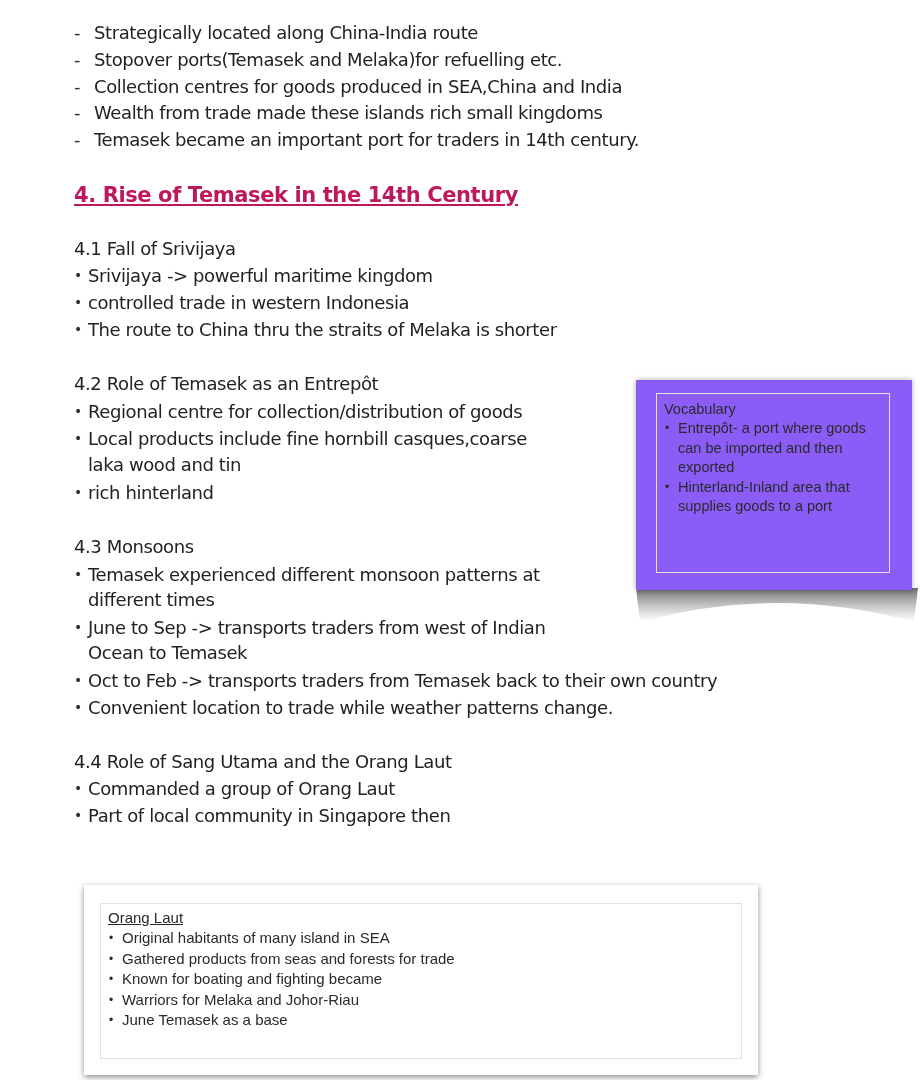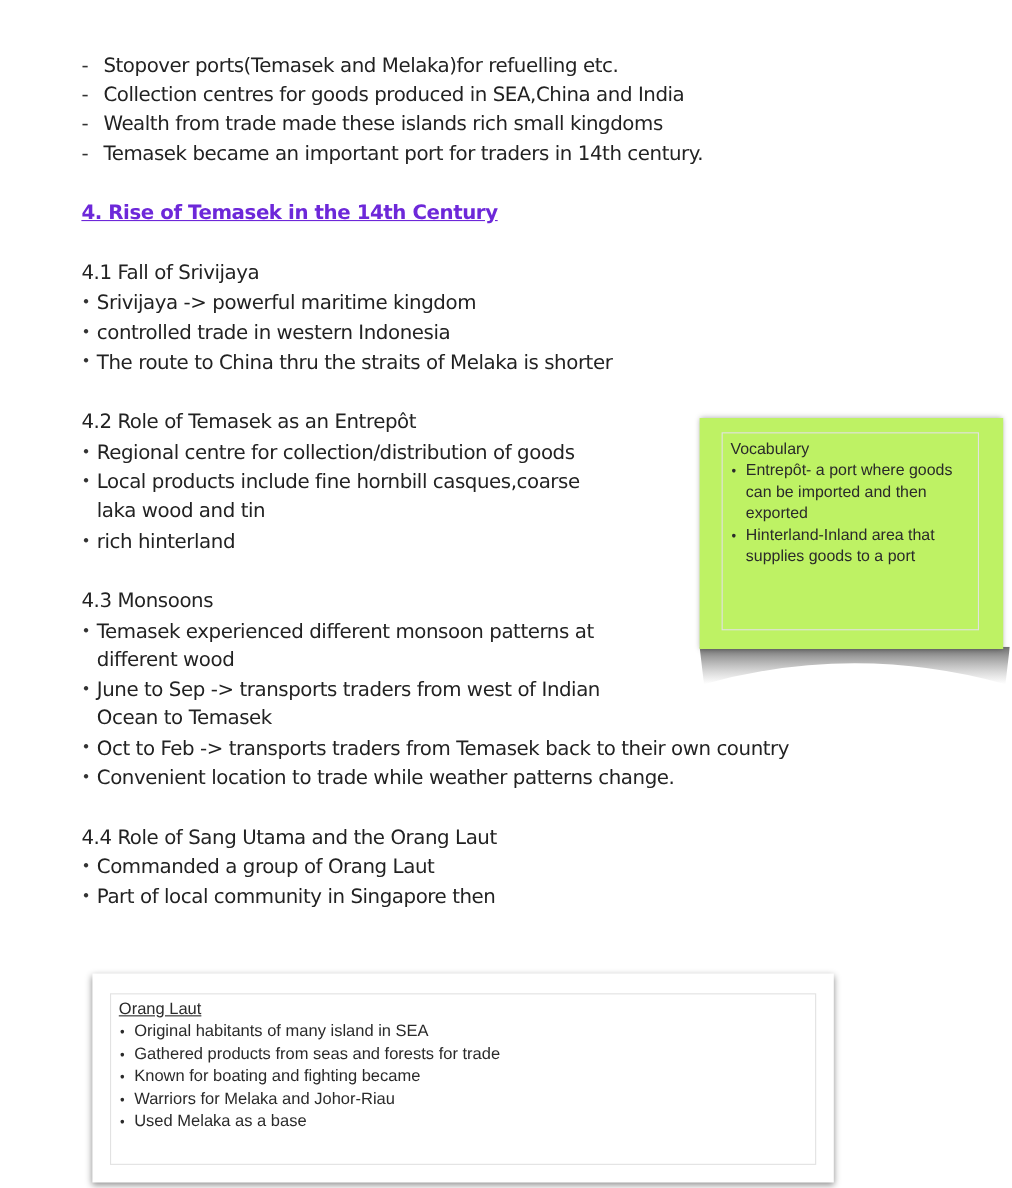--- a/index.html
+++ b/index.html
@@ -40,34 +40,34 @@
       display: inline-block;
       width: 14px;
       color: #333;
       font-size: 14px;
       vertical-align: 2px;
     }
     .cont { padding-left: 14px; }
 
     .section-title {
       position: absolute;
-      font-size: 18px;
+      font-size: 21px;
       font-weight: bold;
       text-decoration: underline;
       letter-spacing: -0.4px;
-      color: #6d28d9;
+      color: #be185d;
       white-space: nowrap;
     }
 
     
     .vocab-card {
       position: absolute;
       left: 636px; top: 380px;
       width: 276px; height: 210px;
-      background: #bef264;
+      background: #8b5cf6;
       box-shadow: 0 0 5px rgba(0,0,0,0.35);
     }
     .vocab-shadow {
       position: absolute;
       left: 636px; top: 588px;
       width: 282px; height: 40px;
       pointer-events: none;
     }
     .vocab-inner {
       position: absolute;
@@ -133,20 +133,23 @@
       content: "\2022";
       position: absolute; left: 1px; top: 0;
       font-size: 12px;
     }
   </style>
 </head>
 <body>
 
 <div class="page">
 
+  <div class="line dash-line" style="left:74px; top:20px;">
+    <span class="mark">-</span><span>Strategically located along China-India route</span>
+  </div>
   <div class="line dash-line" style="left:74px; top:74px;">
     <span class="mark">-</span><span>Collection centres for goods produced in SEA,China and India</span>
   </div>
   <div class="line dash-line" style="left:74px; top:47px;">
     <span class="mark">-</span><span>Stopover ports(Temasek and Melaka)for refuelling etc.</span>
   </div>
   <div class="line dash-line" style="left:74px; top:100px;">
     <span class="mark">-</span><span>Wealth from trade made these islands rich small kingdoms</span>
   </div>
   <div class="line dash-line" style="left:74px; top:127px;">
@@ -175,21 +178,21 @@
   </div>
   <div class="line cont" style="left:74px; top:452px;text-align:center;">laka wood and tin</div>
   <div class="line bullet-line" style="left:74px; top:479px;">
     <span class="mark">•</span><span>rich hinterland</span>
   </div>
 
   <div class="line" style="left:74px; top:534px;">4.3 Monsoons</div>
   <div class="line bullet-line" style="left:74px; top:561px;">
     <span class="mark">•</span><span>Temasek experienced different monsoon patterns at</span>
   </div>
-  <div class="line cont" style="left:74px; top:587px;">different wood</div>
+  <div class="line cont" style="left:74px; top:587px;">different times</div>
   <div class="line bullet-line" style="left:74px; top:614px;">
     <span class="mark">•</span><span>June to Sep -&gt; transports traders from west of Indian</span>
   </div>
   <div class="line cont" style="left:74px; top:640px;">Ocean to Temasek</div>
   <div class="line bullet-line" style="left:74px; top:667px;">
     <span class="mark">•</span><span>Oct to Feb -&gt; transports traders from Temasek back to their own country</span>
   </div>
   <div class="line bullet-line" style="left:74px; top:694px;">
     <span class="mark">•</span><span>Convenient location to trade while weather patterns change.</span>
   </div>
@@ -222,18 +225,18 @@
   </div>
 
   <div class="laut-card">
     <div class="laut-inner small-text">
       <div class="title">Orang Laut</div>
       <ul>
         <li>Original habitants of many island in SEA</li>
         <li>Gathered products from seas and forests for trade</li>
         <li>Known for boating and fighting became</li>
         <li>Warriors for Melaka and Johor-Riau</li>
-        <li>Used Melaka as a base</li>
+        <li>June Temasek as a base</li>
       </ul>
     </div>
   </div>
 
 </div>
 
 </body></html>

